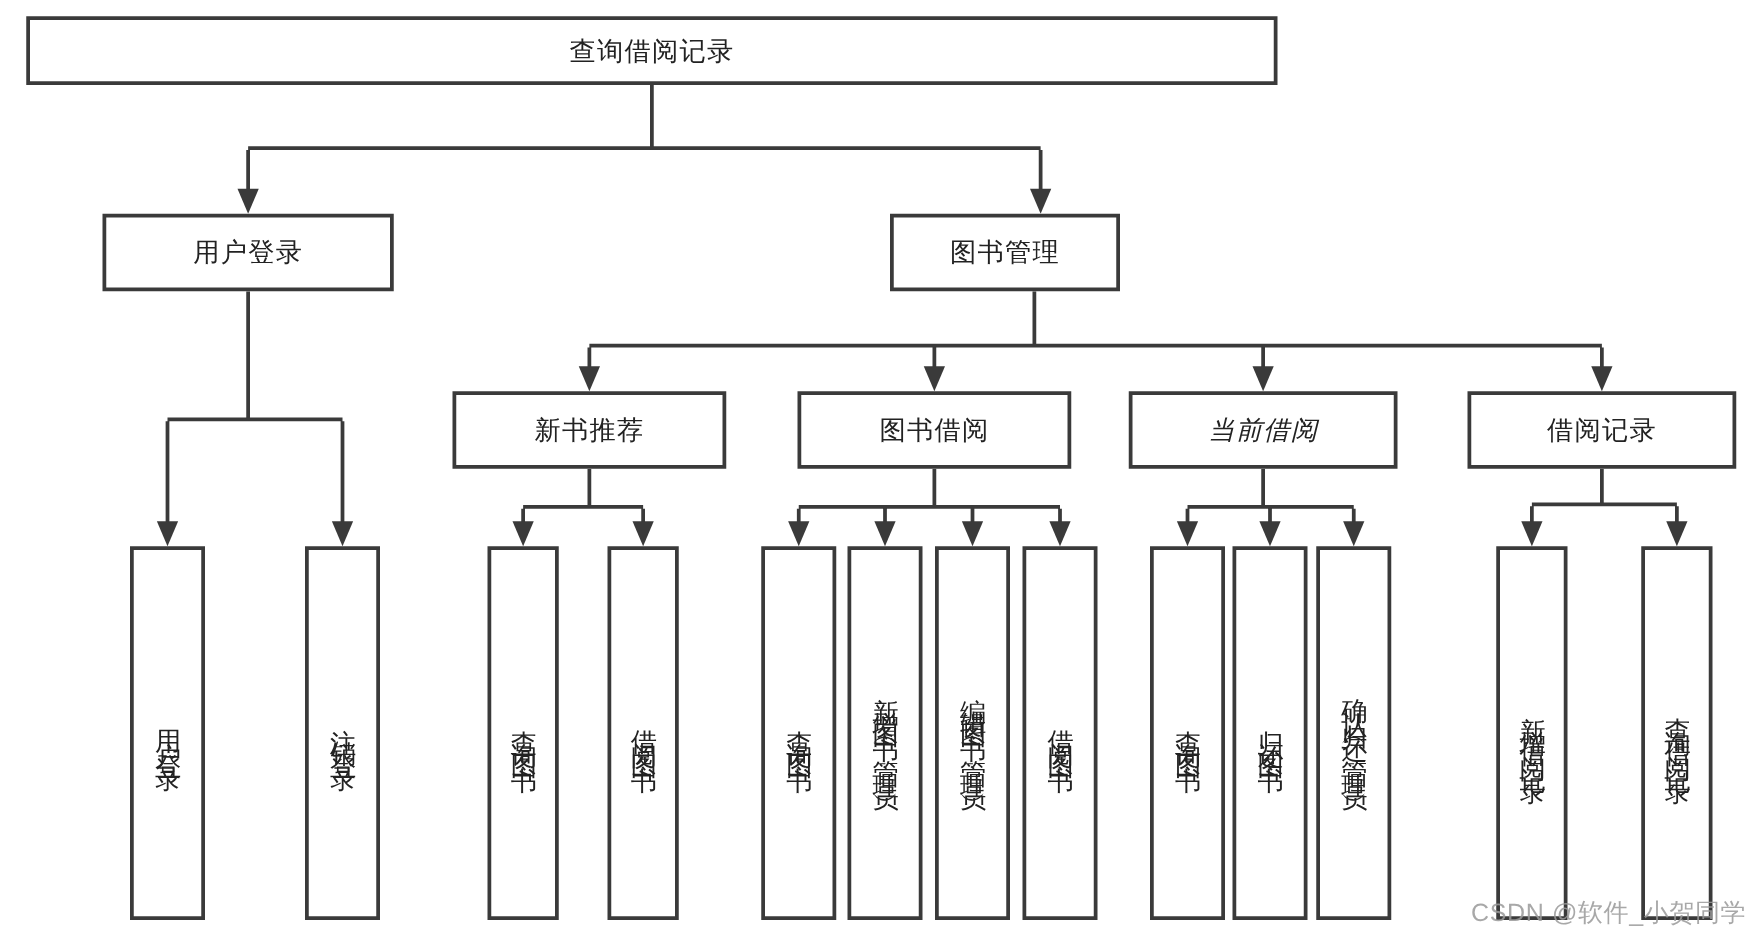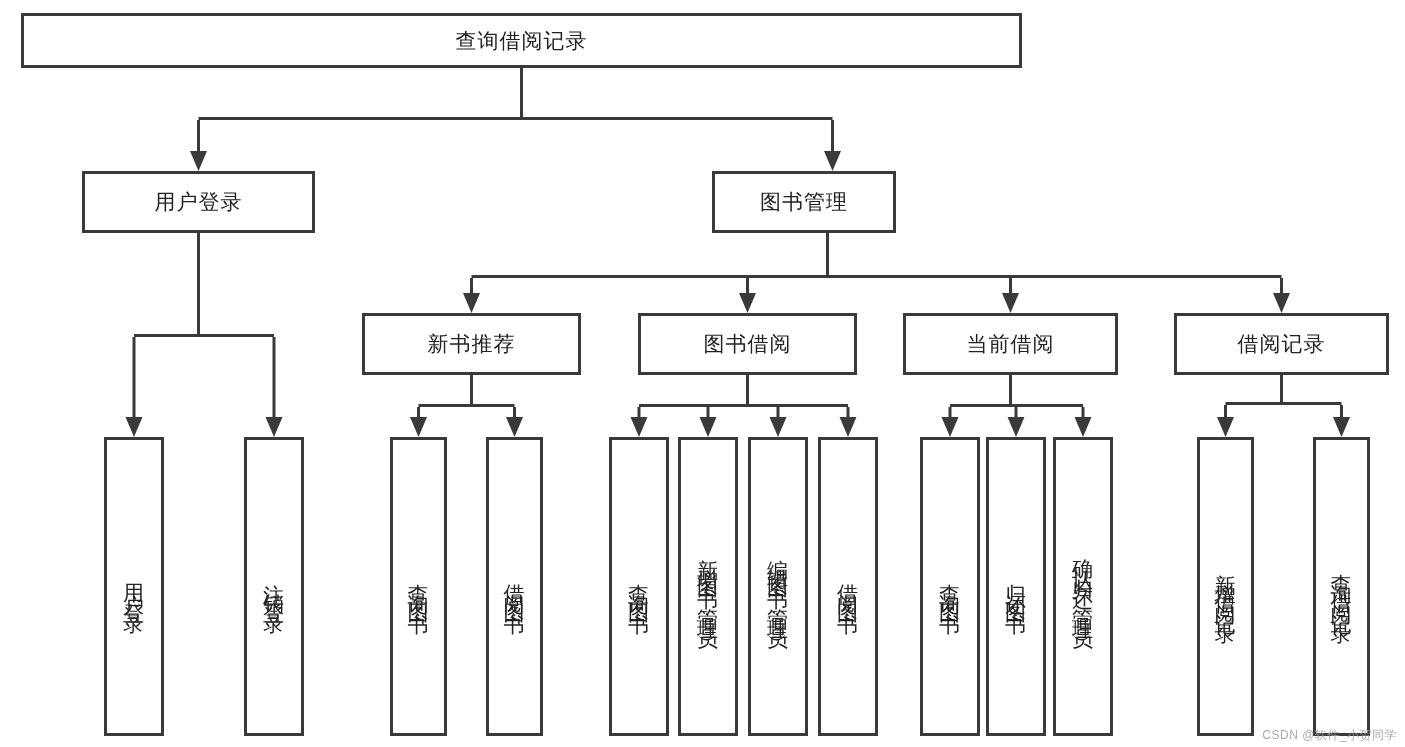--- a/index.html
+++ b/index.html
@@ -47,21 +47,21 @@
     text-orientation: mixed;
     font-size: 21px;
     letter-spacing: 10px;
     line-height: 1;
     color: var(--text);
   }
   .watermark {
     position: absolute;
     right: 8px;
     bottom: 3px;
-    font-size: 12px;
+    font-size: 20px;
     color: var(--watermark);
     opacity: 0.85;
     letter-spacing: 0.5px;
     pointer-events: none;
   }
 </style>
 </head>
 <body>
 
 <div class="canvas">
@@ -106,21 +106,21 @@
     </g>
   </svg>
 
   <div class="box root-box">查询借阅记录</div>
 
   <div class="box hbox" style="left:82px; top:171px; width:233px;">用户登录</div>
   <div class="box hbox" style="left:712px; top:171px; width:184px;">图书管理</div>
 
   <div class="box hbox" style="left:362px; top:313px; width:219px;">新书推荐</div>
   <div class="box hbox" style="left:638px; top:313px; width:219px;">图书借阅</div>
-  <div class="box hbox" style="left:903px; top:313px; width:215px;">当前借阅</div>
+  <div class="box hbox" style="left:903px; top:313px; width:215px;font-style:italic;">当前借阅</div>
   <div class="box hbox" style="left:1174px; top:313px; width:215px;">借阅记录</div>
 
   <div class="box vbox" style="left:104px; width:60px;">
     <span class="vtext">用户登录</span>
   </div>
   <div class="box vbox" style="left:244px; width:60px;">
     <span class="vtext">注销登录</span>
   </div>
 
   <div class="box vbox" style="left:390px; width:57px;">

